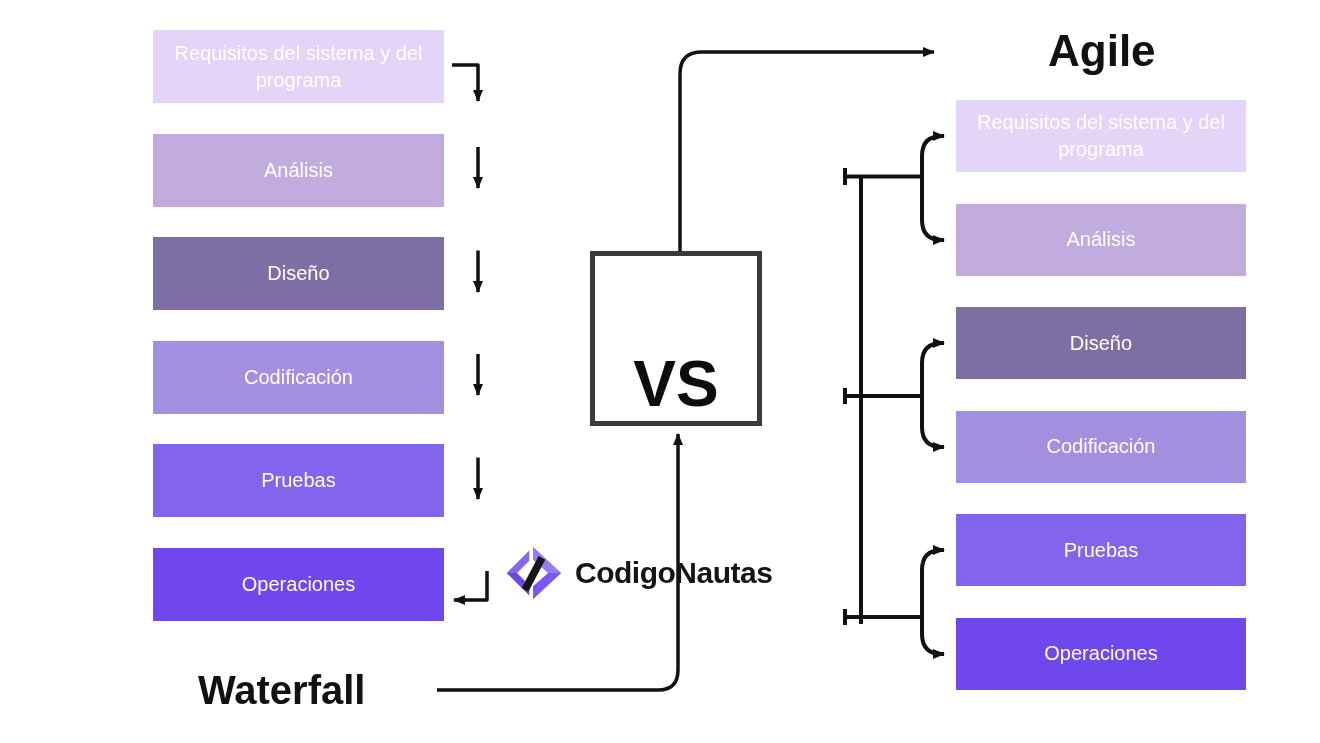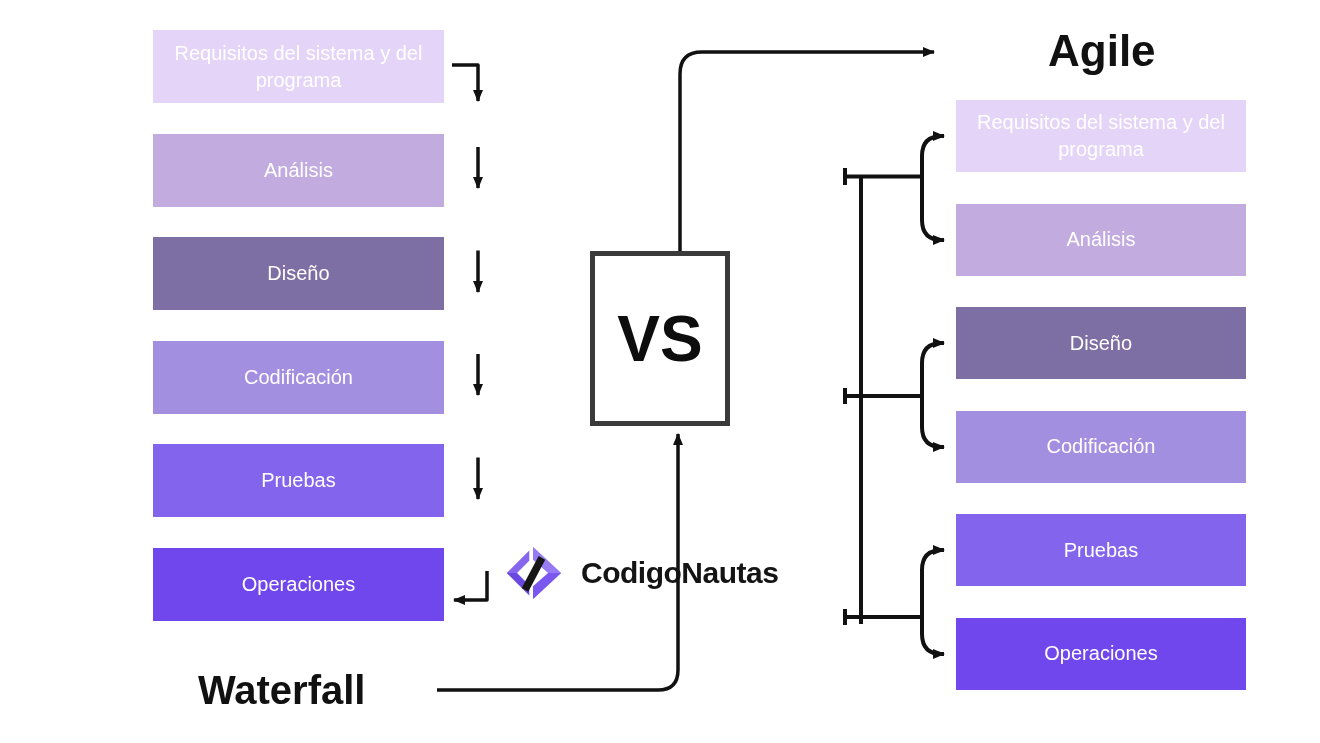--- a/index.html
+++ b/index.html
@@ -12,35 +12,35 @@
   #agile-col{left:956px;top:100px;width:290px;gap:31.6px;}
   #waterfall-col .stage-box{height:73px;}
   #agile-col .stage-box{height:72px;}
   .stage-box{
     display:flex;align-items:center;justify-content:center;
     color:#ffffff;font-size:20px;line-height:1.35;text-align:center;
     padding:8px 14px;box-sizing:border-box;flex:0 0 auto;
   }
   #arrow-layer{position:absolute;left:0;top:0;z-index:1;pointer-events:none;}
   #vs-box{
-    position:absolute;left:590px;top:251px;width:140px;height:175px;
+    position:absolute;left:590px;top:251px;width:172px;height:175px;
     box-sizing:border-box;border:5px solid #3a3a3a;background:#ffffff;
-    display:flex;align-items:center;justify-content:center;z-index:2;
+    display:flex;align-items:flex-end;justify-content:center;z-index:2;
   }
   #vs-text{
     font-size:64px;font-weight:900;color:#0d0d0d;letter-spacing:0px;
   }
   .big-title{
     position:absolute;font-weight:900;color:#111111;z-index:2;white-space:nowrap;
   }
   #agile-title{left:1048px;top:26px;font-size:44px;text-align:right;}
   #waterfall-title{left:198px;top:668px;font-size:40px;}
   #logo{
     position:absolute;left:501px;top:544px;display:flex;align-items:center;
-    gap:16px;z-index:2;
+    gap:10px;z-index:2;
   }
   #logo-text{
     font-size:30px;font-weight:800;color:#141414;letter-spacing:-0.5px;white-space:nowrap;
   }
 </style>
 </head>
 <body>
 
 <div id="canvas">
 

